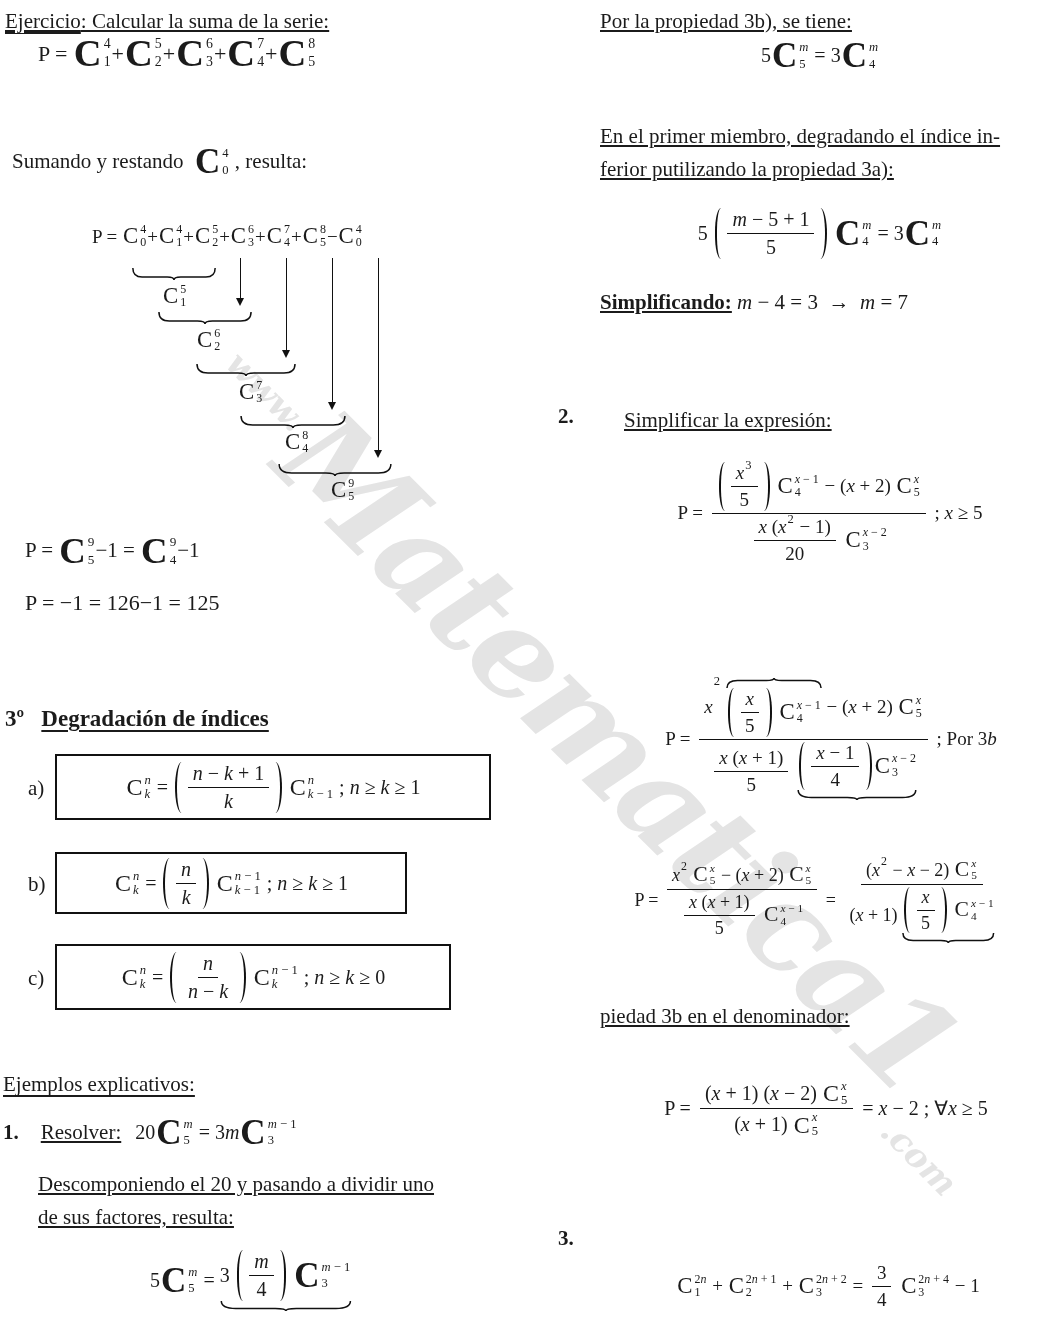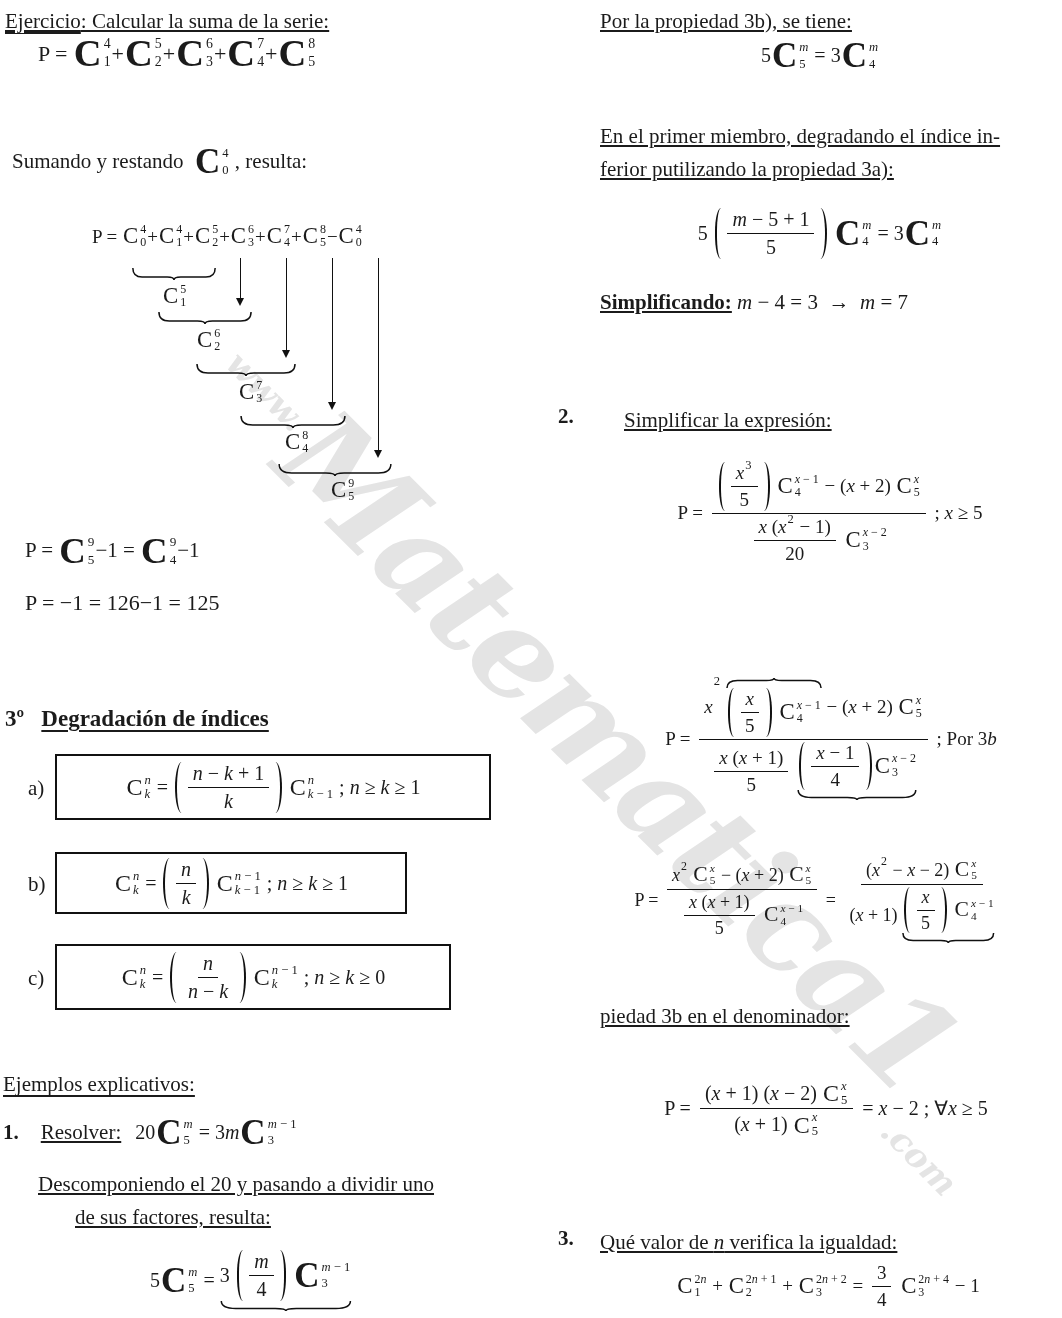--- a/index.html
+++ b/index.html
@@ -157,21 +157,21 @@
   <div class="abs z para u" style="left:3px; top:1068px;">Ejemplos explicativos:</div>
 
   <div class="abs z" style="left:3px; top:1116px; display:flex; align-items:center; gap:0;">
     <span class="itemnum">1.</span>
     <span class="para" style="margin-left:22px;">Resolver:</span>
     <span class="math" style="margin-left:14px; font-size:20px;"><span class="mt">20</span><span class="mC"><span class="cc">C</span><span class="cs"><span class="up"><i class="mt">m</i></span><span class="dn"><span class="mt">5</span></span></span></span><span class="mt"> = 3</span><i class="mt">m</i><span class="mC"><span class="cc">C</span><span class="cs"><span class="up"><i class="mt">m</i><span class="mt"> − 1</span></span><span class="dn"><span class="mt">3</span></span></span></span></span>
   </div>
 
   <div class="abs z para" style="left:38px; top:1168px; width:486px;">
     <span style="display:block;">Descomponiendo el 20 y pasando a dividir uno</span>
-    <span style="display:block;margin-left:37px;">de sus factores, resulta:</span>
+    <span style="display:block;">de sus factores, resulta:</span>
   </div>
 
   <div class="abs z math" style="left:150px; top:1250px; font-size:20px;"><span class="mt">5</span><span class="mC"><span class="cc">C</span><span class="cs"><span class="up"><i class="mt">m</i></span><span class="dn"><span class="mt">5</span></span></span></span><span class="mt"> = </span><span class="mu"><span class="brow"><span class="mt">3 </span><span class="mp"><span class="lp"></span><span class="pin"><span class="mf"><span class="num"><i class="mt">m</i></span><span class="den"><span class="mt">4</span></span></span></span><span class="rp"></span></span><span class="mt"> </span><span class="mC"><span class="cc">C</span><span class="cs"><span class="up"><i class="mt">m</i><span class="mt"> − 1</span></span><span class="dn"><span class="mt">3</span></span></span></span></span><svg viewBox="0 0 100 12" preserveAspectRatio="none">
           <path d="M1,0 Q1,9 12,9 L42,9 Q50,9 50,12 Q50,9 58,9 L88,9 Q99,9 99,0" fill="none" stroke="#111" stroke-width="1.5" vector-effect="non-scaling-stroke"></path>
         </svg></span></div>
 
   <div class="abs z para" style="left:600px; top:5px;">Por la propiedad 3b), se tiene:</div>
 
   <div class="abs z centerrow" style="left:600px; top:40px; width:440px;">
     <span class="math" style="font-size:20px;"><span class="mt">5</span><span class="mC"><span class="cc">C</span><span class="cs"><span class="up"><i class="mt">m</i></span><span class="dn"><span class="mt">5</span></span></span></span><span class="mt"> = 3</span><span class="mC"><span class="cc">C</span><span class="cs"><span class="up"><i class="mt">m</i></span><span class="dn"><span class="mt">4</span></span></span></span></span>
@@ -214,19 +214,18 @@
 
   <div class="abs z para" style="left:600px; top:1000px; width:456px;">
     <span style="display:block;">piedad 3b en el denominador:</span>
   </div>
 
   <div class="abs z centerrow" style="left:600px; top:1080px; width:452px;">
     <span class="math" style="font-size:20px;"><span class="mt">P = </span><span class="mf"><span class="num"><span class="mt">(</span><i class="mt">x</i><span class="mt"> + 1) (</span><i class="mt">x</i><span class="mt"> − 2) </span><span class="mc"><span class="cc">C</span><span class="cs"><span class="up"><i class="mt">x</i></span><span class="dn"><span class="mt">5</span></span></span></span></span><span class="den"><span class="mt">(</span><i class="mt">x</i><span class="mt"> + 1) </span><span class="mc"><span class="cc">C</span><span class="cs"><span class="up"><i class="mt">x</i></span><span class="dn"><span class="mt">5</span></span></span></span></span></span><span class="mt"> = </span><i class="mt">x</i><span class="mt"> − 2 ; ∀</span><i class="mt">x</i><span class="mt"> ≥ 5</span></span>
   </div>
 
   <div class="abs z itemnum" style="left:558px; top:1226px;">3.</div>
-  <div class="abs z para" style="left:600px; top:1226px;"><span>Qué valor de </span><i>n</i><span> verifica la igualdad:</span></div>
 
   <div class="abs z centerrow" style="left:596px; top:1262px; width:464px;">
     <span class="math" style="font-size:19px;"><span class="mc"><span class="cc">C</span><span class="cs"><span class="up"><span class="mt">2</span><i class="mt">n</i></span><span class="dn"><span class="mt">1</span></span></span></span><span class="mt"> + </span><span class="mc"><span class="cc">C</span><span class="cs"><span class="up"><span class="mt">2</span><i class="mt">n</i><span class="mt"> + 1</span></span><span class="dn"><span class="mt">2</span></span></span></span><span class="mt"> + </span><span class="mc"><span class="cc">C</span><span class="cs"><span class="up"><span class="mt">2</span><i class="mt">n</i><span class="mt"> + 2</span></span><span class="dn"><span class="mt">3</span></span></span></span><span class="mt"> = </span><span class="mf"><span class="num"><span class="mt">3</span></span><span class="den"><span class="mt">4</span></span></span><span class="mt"> </span><span class="mc"><span class="cc">C</span><span class="cs"><span class="up"><span class="mt">2</span><i class="mt">n</i><span class="mt"> + 4</span></span><span class="dn"><span class="mt">3</span></span></span></span><span class="mt"> − 1</span></span>
   </div>
 
 </div>
 
 </body></html>

